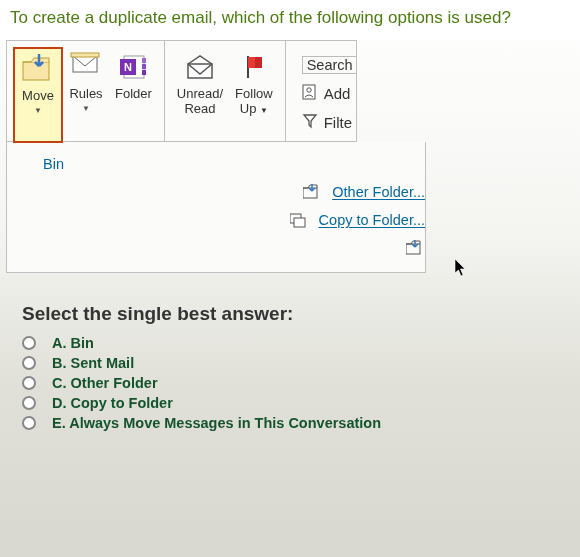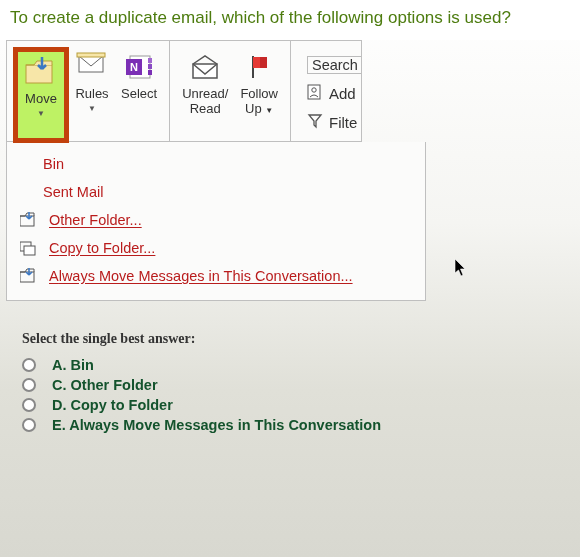--- a/index.html
+++ b/index.html
@@ -36,21 +36,21 @@
       display: flex;
       flex-direction: column;
       align-items: center;
       justify-content: flex-start;
       padding: 2px 6px;
       font-size: 13px;
       color: #333;
       text-align: center;
       height: 96px;
     }
-    .rbtn.selected { background: #bef264; border: 5px solid #c2410c; align-items: center; }
+    .rbtn.selected { background: #fef9c3; border: 2px solid #c2410c; align-items: center; }
     .ricon { height: 36px; display: flex; align-items: center; justify-content: center; margin-bottom: 2px; }
     .rlbl { line-height: 1.15; }
     .dropdown-mark { font-size: 8px; color: #555; margin-top: 2px; }
     .side-panel {
       display: flex;
       flex-direction: column;
       justify-content: center;
       padding: 0 2px 0 10px;
       font-size: 15px;
       color: #333;
@@ -59,35 +59,35 @@
     }
     .side-row { display: flex; align-items: center; gap: 6px; white-space: nowrap; }
     .menu {
       background: #fbfbfa;
       border: 1px solid #bfbfbf;
       border-top: none;
       margin-left: 6px;
       width: 420px;
       padding: 8px 0 10px 0;
       font-size: 14.5px;
-      color: #b91c1c;
+      color: #0369a1;
     }
     .menu-item {
       display: flex;
       align-items: center;
       padding: 6px 0 6px 36px;
       gap: 10px;
     }
-    .menu-item.with-icon { padding-left: 12px; }
+    .menu-item.with-icon { padding-left: 12px; justify-content: flex-end; }
     .menu-item .mi-icon { width: 20px; display: flex; justify-content: center; }
     .menu-item .mi-text { }
     .menu-item.underline .mi-text { text-decoration: underline; text-underline-offset: 2px; }
     .menu-item .accel { text-decoration: underline; }
     .answer-area { padding: 30px 20px 0 22px; }
-    .answer-prompt { font-weight: bold; font-size: 14px; color: #333; margin-bottom: 8px; font-family: Liberation Serif, serif; }
+    .answer-prompt { font-weight: bold; font-size: 19px; color: #333; margin-bottom: 8px; }
     .opt { display: flex; align-items: center; gap: 16px; font-size: 14.5px; color: #14532d; padding: 2px 0; font-weight: bold; }
     .radio {
       width: 14px; height: 14px; border: 2px solid #888; border-radius: 50%; background: #fff; flex: 0 0 auto;
     }
     .cursor { position: absolute; left: 454px; top: 258px; pointer-events: none; }
     .search-frame { border: 1px solid #bbb; padding: 0 4px; font-size: 14.5px; }
   </style>
 </head>
 <body>
 
@@ -124,21 +124,21 @@
       <span class="ricon">
         <svg width="30" height="30" viewBox="0 0 30 30">
           <rect x="6" y="4" width="20" height="22" fill="#fff" stroke="#999"></rect>
           <rect x="2" y="7" width="16" height="16" fill="#7b2fb5"></rect>
           <text x="10" y="19" text-anchor="middle" fill="#fff" font-size="11" font-weight="bold" font-family="Arial">N</text>
           <rect x="24" y="6" width="4" height="5" fill="#a066d0"></rect>
           <rect x="24" y="12" width="4" height="5" fill="#8a4bc4"></rect>
           <rect x="24" y="18" width="4" height="5" fill="#7b2fb5"></rect>
         </svg>
       </span>
-      <span class="rlbl">Select</span>
+      <span class="rlbl">Folder</span>
     </div>
   </div>
 
   <div class="ribbon-group">
     <div class="rbtn">
       <span class="ricon">
         <svg width="32" height="26" viewBox="0 0 32 26">
           <path d="M4 10 L16 2 L28 10" fill="none" stroke="#555" stroke-width="1.5"></path>
           <rect x="4" y="10" width="24" height="14" fill="#fff" stroke="#555" stroke-width="1.5"></rect>
           <path d="M4 10 L16 20 L28 10" fill="none" stroke="#555" stroke-width="1.5"></path>
@@ -185,23 +185,20 @@
       </div>
     </div>
   </div>
 </div>
 
 
 <div class="menu">
   <div class="menu-item">
     <span class="mi-text">Bin</span>
   </div>
-  <div class="menu-item">
-    <span class="mi-text">Sent Mail</span>
-  </div>
   <div class="menu-item with-icon underline">
     <span class="mi-icon">
       <svg width="18" height="16" viewBox="0 0 18 16">
           <rect x="0" y="4" width="14" height="10" fill="none" stroke="#555"></rect>
           <path d="M0 4 L5 4 L7 1 L14 1 L14 4" fill="none" stroke="#555"></path>
           <path d="M9 -1 L9 7 M9 7 L6 4 M9 7 L12 4" stroke="#3b78c4" stroke-width="1.5" fill="none"></path>
         </svg>
     </span>
     <span class="mi-text"><span class="accel">O</span><span>ther Folder...</span></span>
   </div>
@@ -215,37 +212,40 @@
     <span class="mi-text"><span class="accel">C</span><span>opy to Folder...</span></span>
   </div>
   <div class="menu-item with-icon underline">
     <span class="mi-icon">
       <svg width="18" height="16" viewBox="0 0 18 16">
           <rect x="0" y="4" width="14" height="10" fill="none" stroke="#555"></rect>
           <path d="M0 4 L5 4 L7 1 L14 1 L14 4" fill="none" stroke="#555"></path>
           <path d="M9 -1 L9 7 M9 7 L6 4 M9 7 L12 4" stroke="#3b78c4" stroke-width="1.5" fill="none"></path>
         </svg>
     </span>
-    <span class="mi-text"><span class="accel">A</span><span>lways Move Messages in This Conversation...</span></span>
   </div>
 </div>
 
 <svg class="cursor" width="14" height="20" viewBox="0 0 14 20">
   <path d="M1 1 L1 15 L4.5 12 L7 18 L9 17 L6.5 11 L11 11 Z" fill="#000" stroke="#fff" stroke-width="0.6"></path>
 </svg>
 
 
 <div class="answer-area">
   <div class="answer-prompt">Select the single best answer:</div>
   <div class="opt">
       <span class="radio"></span>
       <span>A. Bin</span>
     </div>
   <div class="opt">
       <span class="radio"></span>
+      <span>B. Sent Mail</span>
+    </div>
+  <div class="opt">
+      <span class="radio"></span>
       <span>C. Other Folder</span>
     </div>
   <div class="opt">
       <span class="radio"></span>
       <span>D. Copy to Folder</span>
     </div>
   <div class="opt">
       <span class="radio"></span>
       <span>E. Always Move Messages in This Conversation</span>
     </div>

